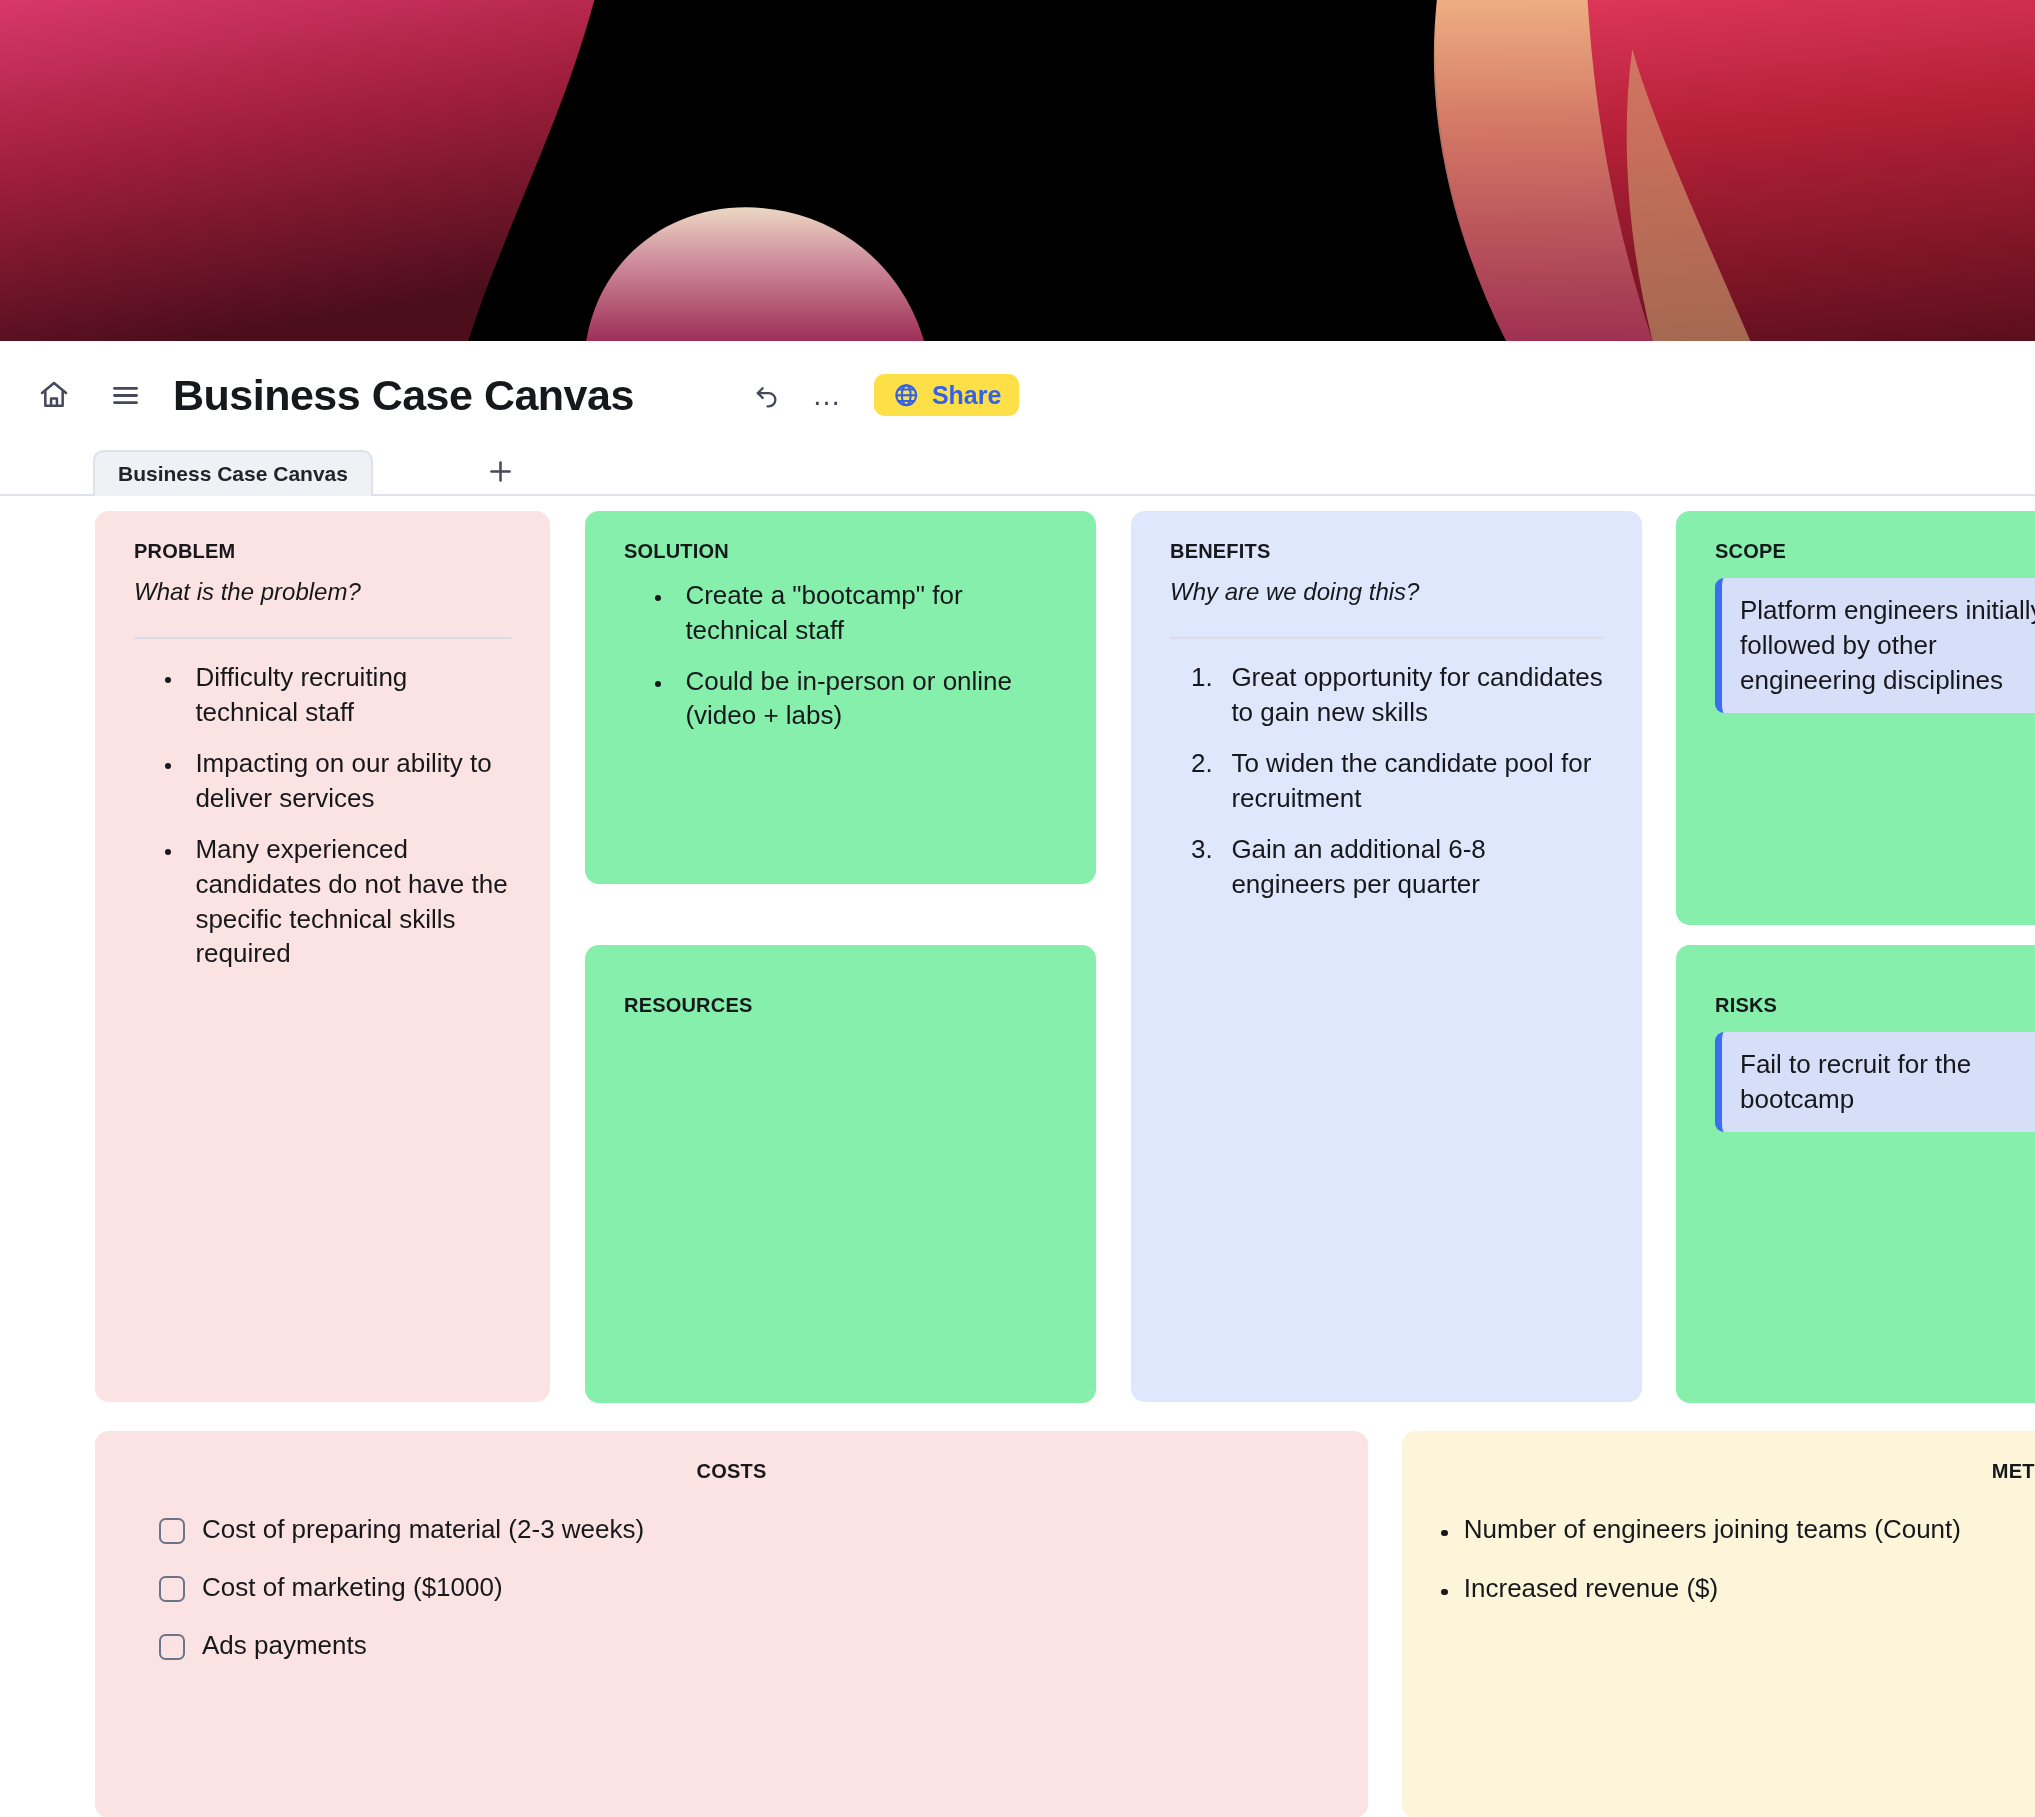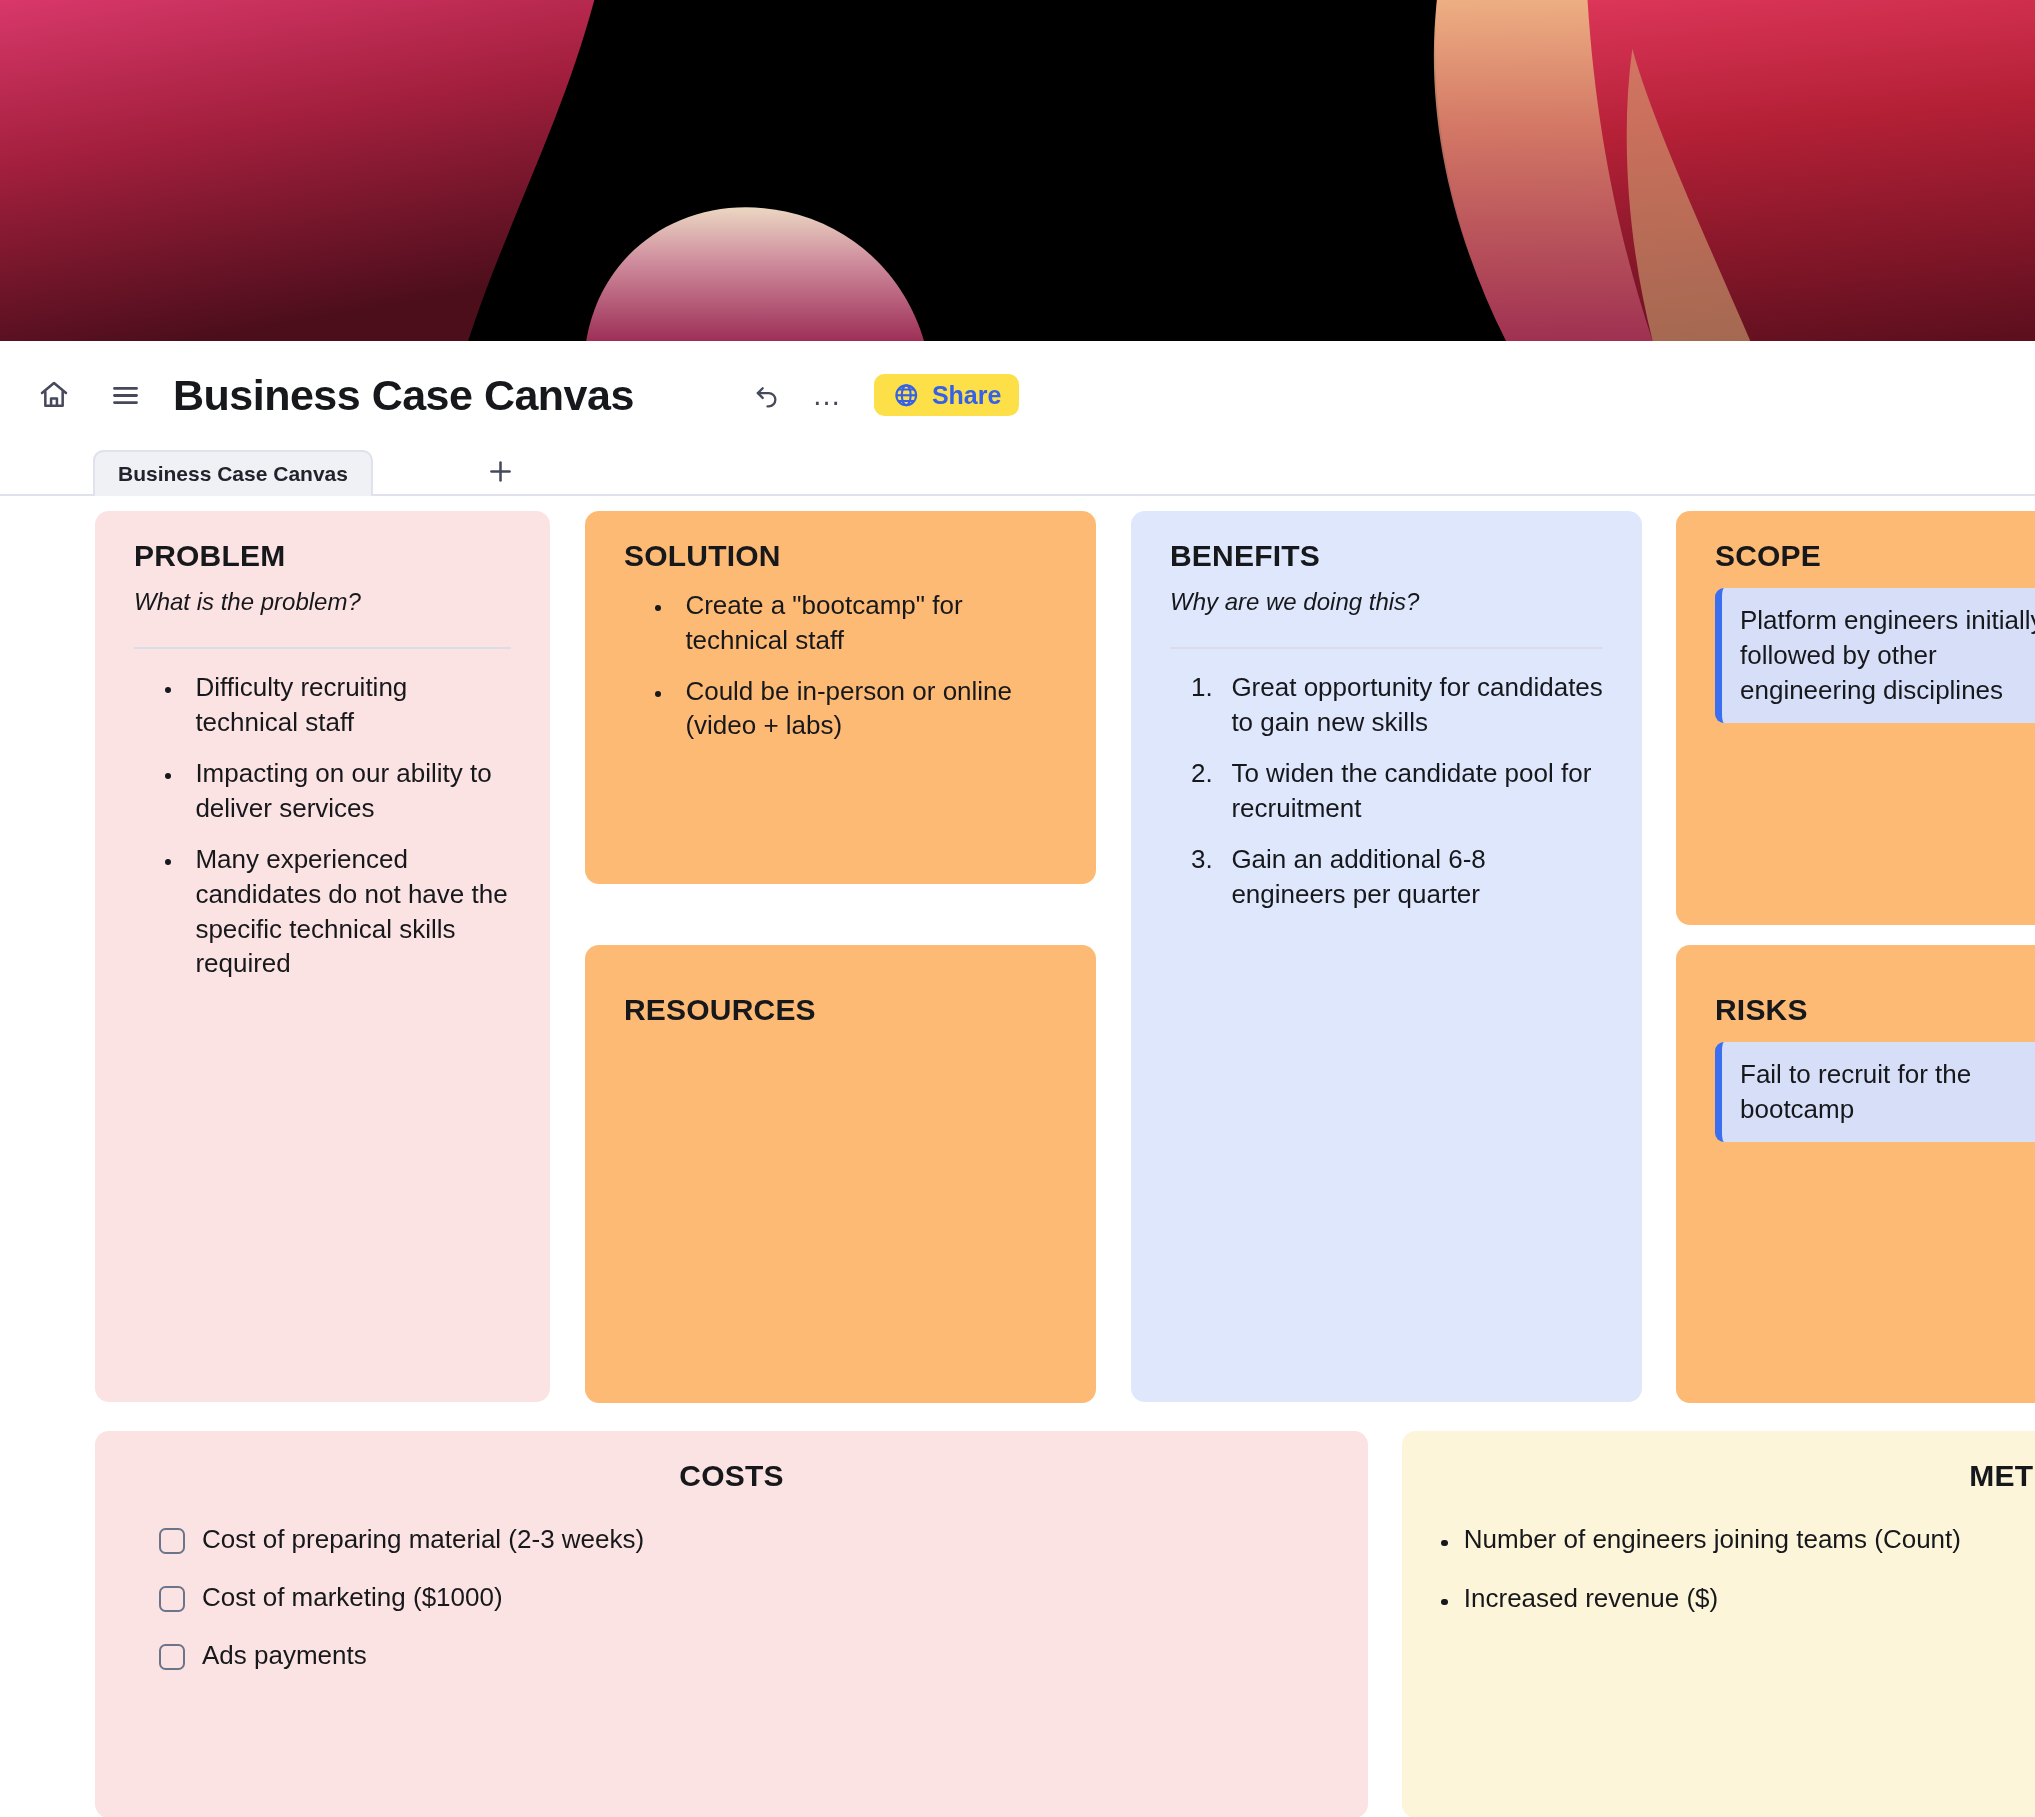--- a/index.html
+++ b/index.html
@@ -112,26 +112,26 @@
     left: 0; top: 155px;
     width: 2768px; height: 1321px;
   }
 
   .card {
     position: absolute;
     border-radius: 14px;
     padding: 30px 39px 30px 39px;
   }
   .card.pink   { background: #fbe3e3; }
-  .card.grey   { background: #fdba74; }
+  .card.grey   { background: #86efac; }
   .card.blue   { background: #dfe7fc; }
   .card.yellow { background: #fcf5da; }
 
   .card-title {
-    font-size: 30px; font-weight: 700; color: #17181c;
+    font-size: 20px; font-weight: 700; color: #17181c;
     letter-spacing: 0.2px; line-height: 1.0;
     margin-bottom: 17px;
   }
   .card-title.center { text-align: center; }
   .card-sub {
     font-size: 24px; font-style: italic; font-weight: 400;
     color: #17181c; line-height: 1.2;
     margin-bottom: 31px;
   }
   .card-rule {

